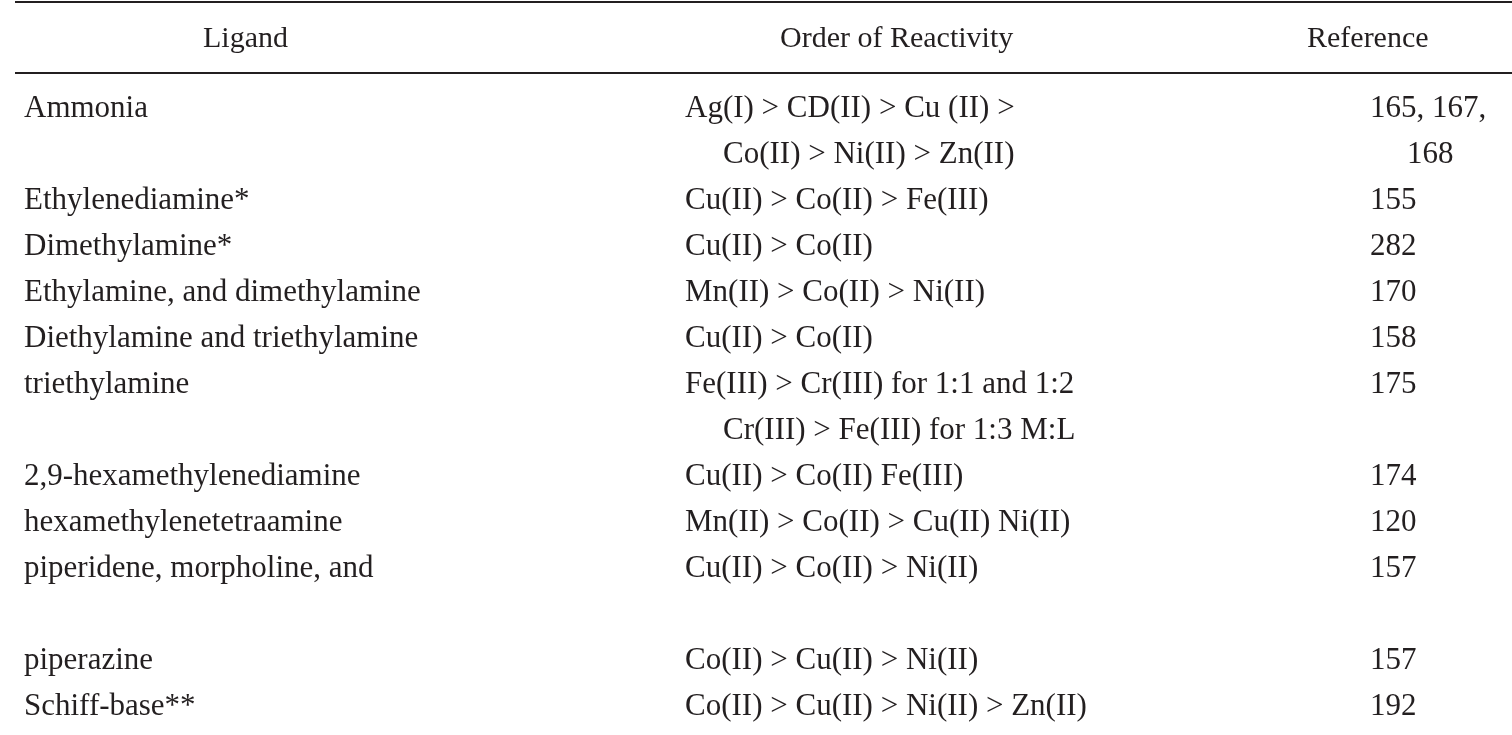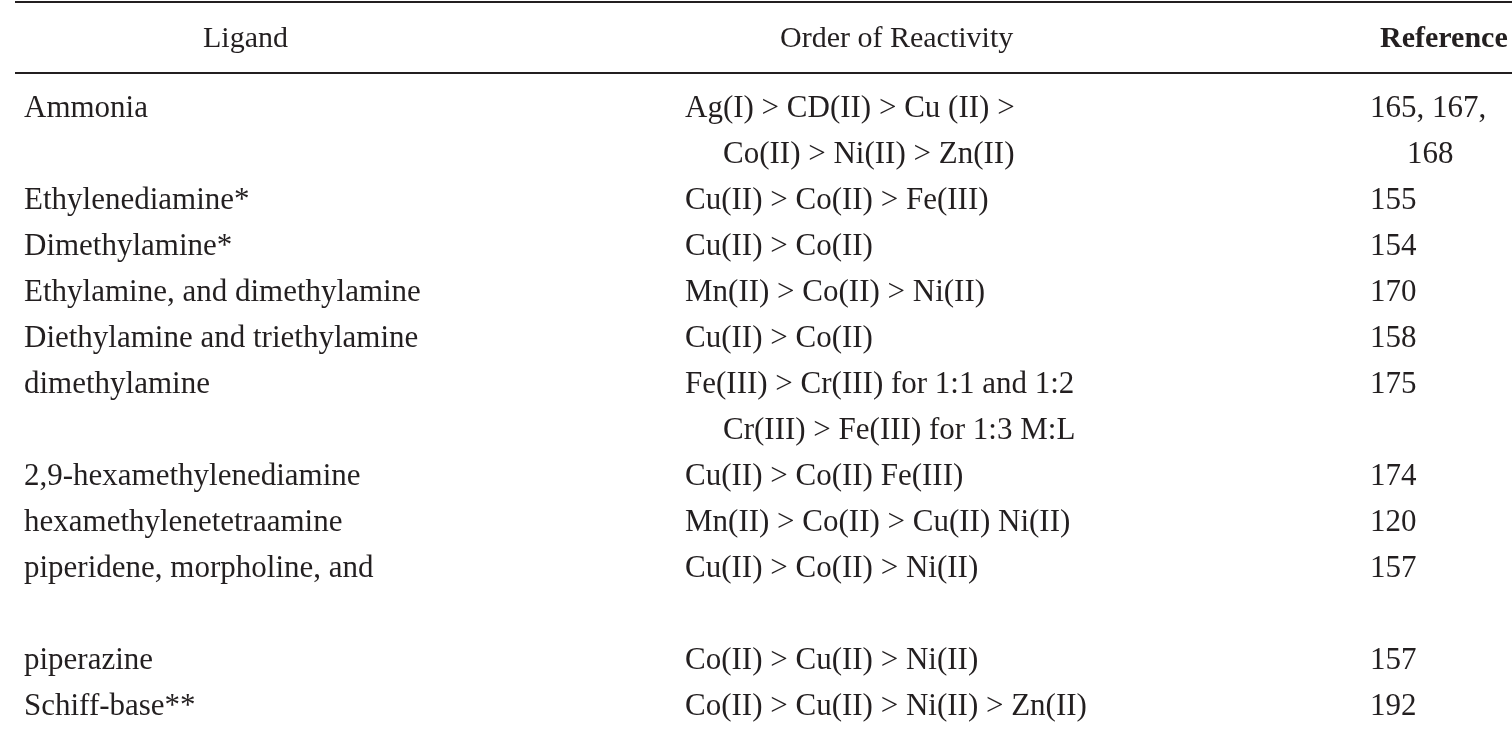--- a/index.html
+++ b/index.html
@@ -33,21 +33,21 @@
     height: 46px;
     font-size: 30px;
     line-height: 46px;
   }
   .header .h {
     position: absolute;
     white-space: nowrap;
   }
   .h-ligand { left: 203px; }
   .h-order { left: 780px; }
-  .h-ref { left: 1380px; font-weight: bold; }
+  .h-ref { left: 1307px; }
 
   .rows {
     position: absolute;
     top: 84px;
     left: 8px;
     width: 1512px;
   }
   .row {
     position: relative;
     width: 1512px;
@@ -109,21 +109,21 @@
   </div>
 
   <div class="row" style="height:46px">
     <div class="cell c-ligand">
         <span class="line">Dimethylamine*</span>
       </div>
     <div class="cell c-order">
         <span class="line">Cu(II) &gt; Co(II)</span>
       </div>
     <div class="cell c-ref">
-        <span class="line">154</span>
+        <span class="line">282</span>
       </div>
   </div>
 
   <div class="row" style="height:46px">
     <div class="cell c-ligand">
         <span class="line">Ethylamine, and dimethylamine</span>
       </div>
     <div class="cell c-order">
         <span class="line">Mn(II) &gt; Co(II) &gt; Ni(II)</span>
       </div>
@@ -139,21 +139,21 @@
     <div class="cell c-order">
         <span class="line">Cu(II) &gt; Co(II)</span>
       </div>
     <div class="cell c-ref">
         <span class="line">158</span>
       </div>
   </div>
 
   <div class="row" style="height:92px">
     <div class="cell c-ligand">
-        <span class="line">dimethylamine</span>
+        <span class="line">triethylamine</span>
       </div>
     <div class="cell c-order">
       <span class="line">Fe(III) &gt; Cr(III) for 1:1 and 1:2</span>
       <span class="line indent">Cr(III) &gt; Fe(III) for 1:3 M:L</span>
     </div>
     <div class="cell c-ref">
         <span class="line">175</span>
       </div>
   </div>
 

